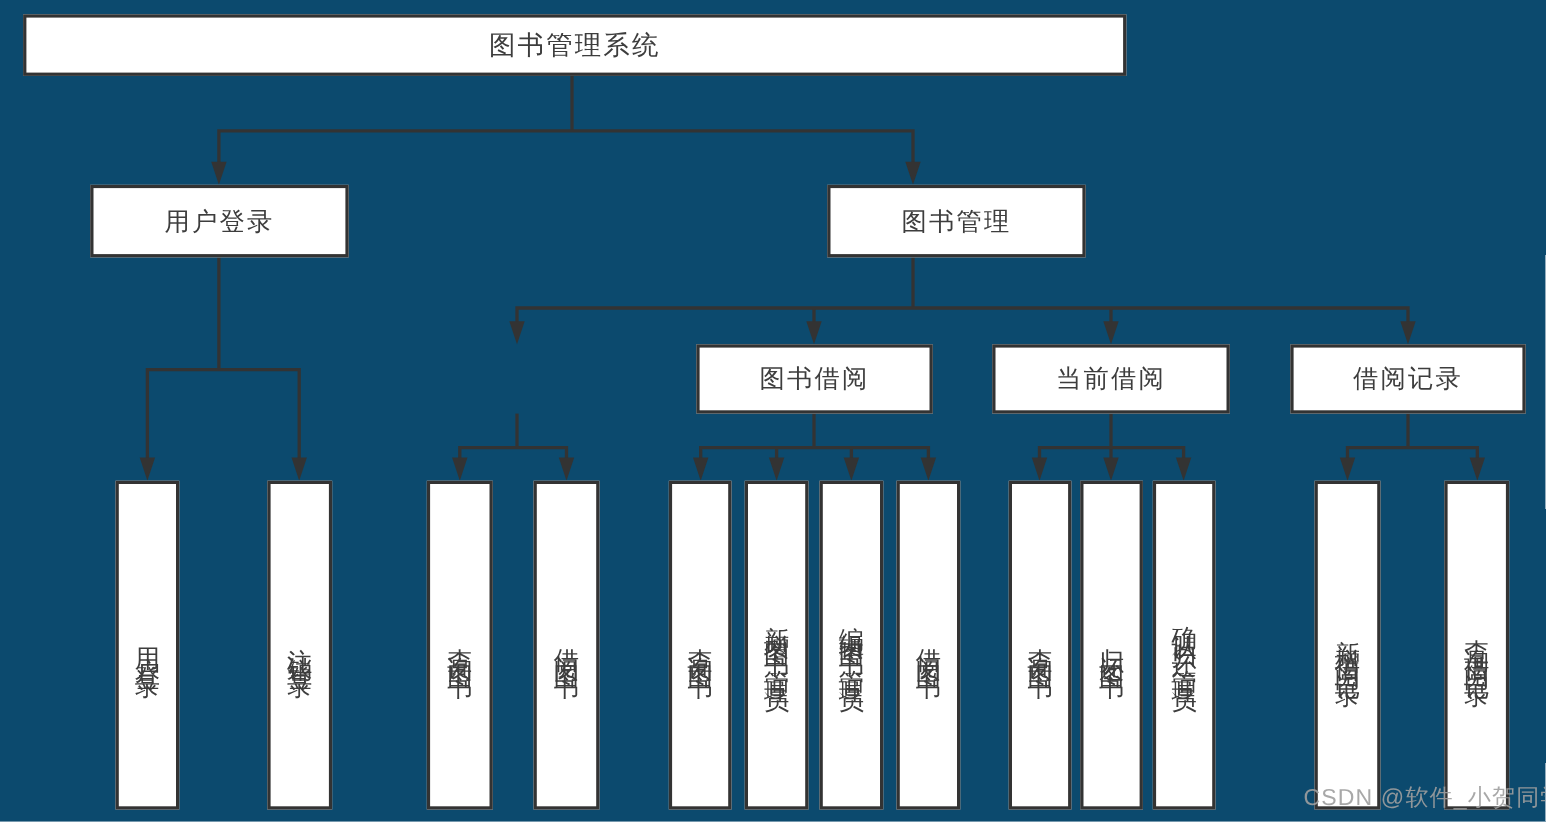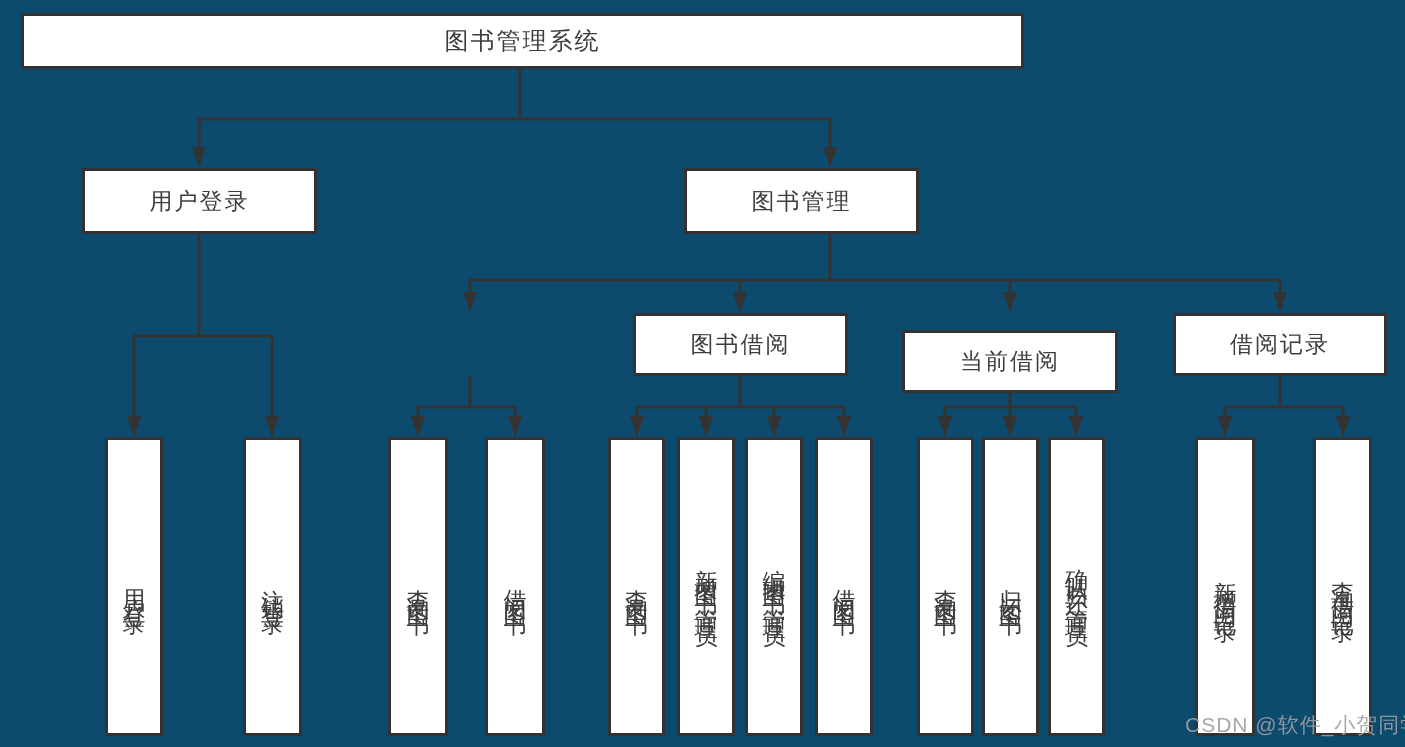--- a/index.html
+++ b/index.html
@@ -92,24 +92,24 @@
       <polygon points="1003,416 1017,416 1010,437"></polygon>
       <polygon points="1069,416 1083,416 1076,437"></polygon>
       <polygon points="1218,416 1232,416 1225,437"></polygon>
       <polygon points="1336,416 1350,416 1343,437"></polygon>
     </g>
   </svg>
 
   <div class="box h-label root-label" style="left:21px; top:13px; width:1003px; height:56px;">图书管理系统</div>
 
   <div class="box h-label" style="left:82px; top:168px; width:235px; height:66px;">用户登录</div>
-  <div class="box h-label" style="left:684px; top:168px; width:235px; height:66px;font-family:Liberation Mono, monospace;">图书管理</div>
+  <div class="box h-label" style="left:752px; top:168px; width:235px; height:66px;font-family:Liberation Mono, monospace;">图书管理</div>
 
   <div class="box h-label" style="left:633px; top:313px; width:215px; height:63px;">图书借阅</div>
-  <div class="box h-label" style="left:902px; top:313px; width:216px; height:63px;margin-top:17px;">当前借阅</div>
+  <div class="box h-label" style="left:902px; top:313px; width:216px; height:63px;">当前借阅</div>
   <div class="box h-label" style="left:1173px; top:313px; width:214px; height:63px;">借阅记录</div>
 
   <div class="box v-label" style="left:105px; top:437px; width:58px; height:299px;">用户登录</div>
   <div class="box v-label" style="left:243px; top:437px; width:59px; height:299px;">注销登录</div>
 
   <div class="box v-label" style="left:388px; top:437px; width:60px; height:299px;">查询图书</div>
   <div class="box v-label" style="left:485px; top:437px; width:60px; height:299px;">借阅图书</div>
 
   <div class="box v-label" style="left:608px; top:437px; width:57px; height:299px;">查询图书</div>
   <div class="box v-label" style="left:677px; top:437px; width:58px; height:299px;">新增图书（管理员）</div>

